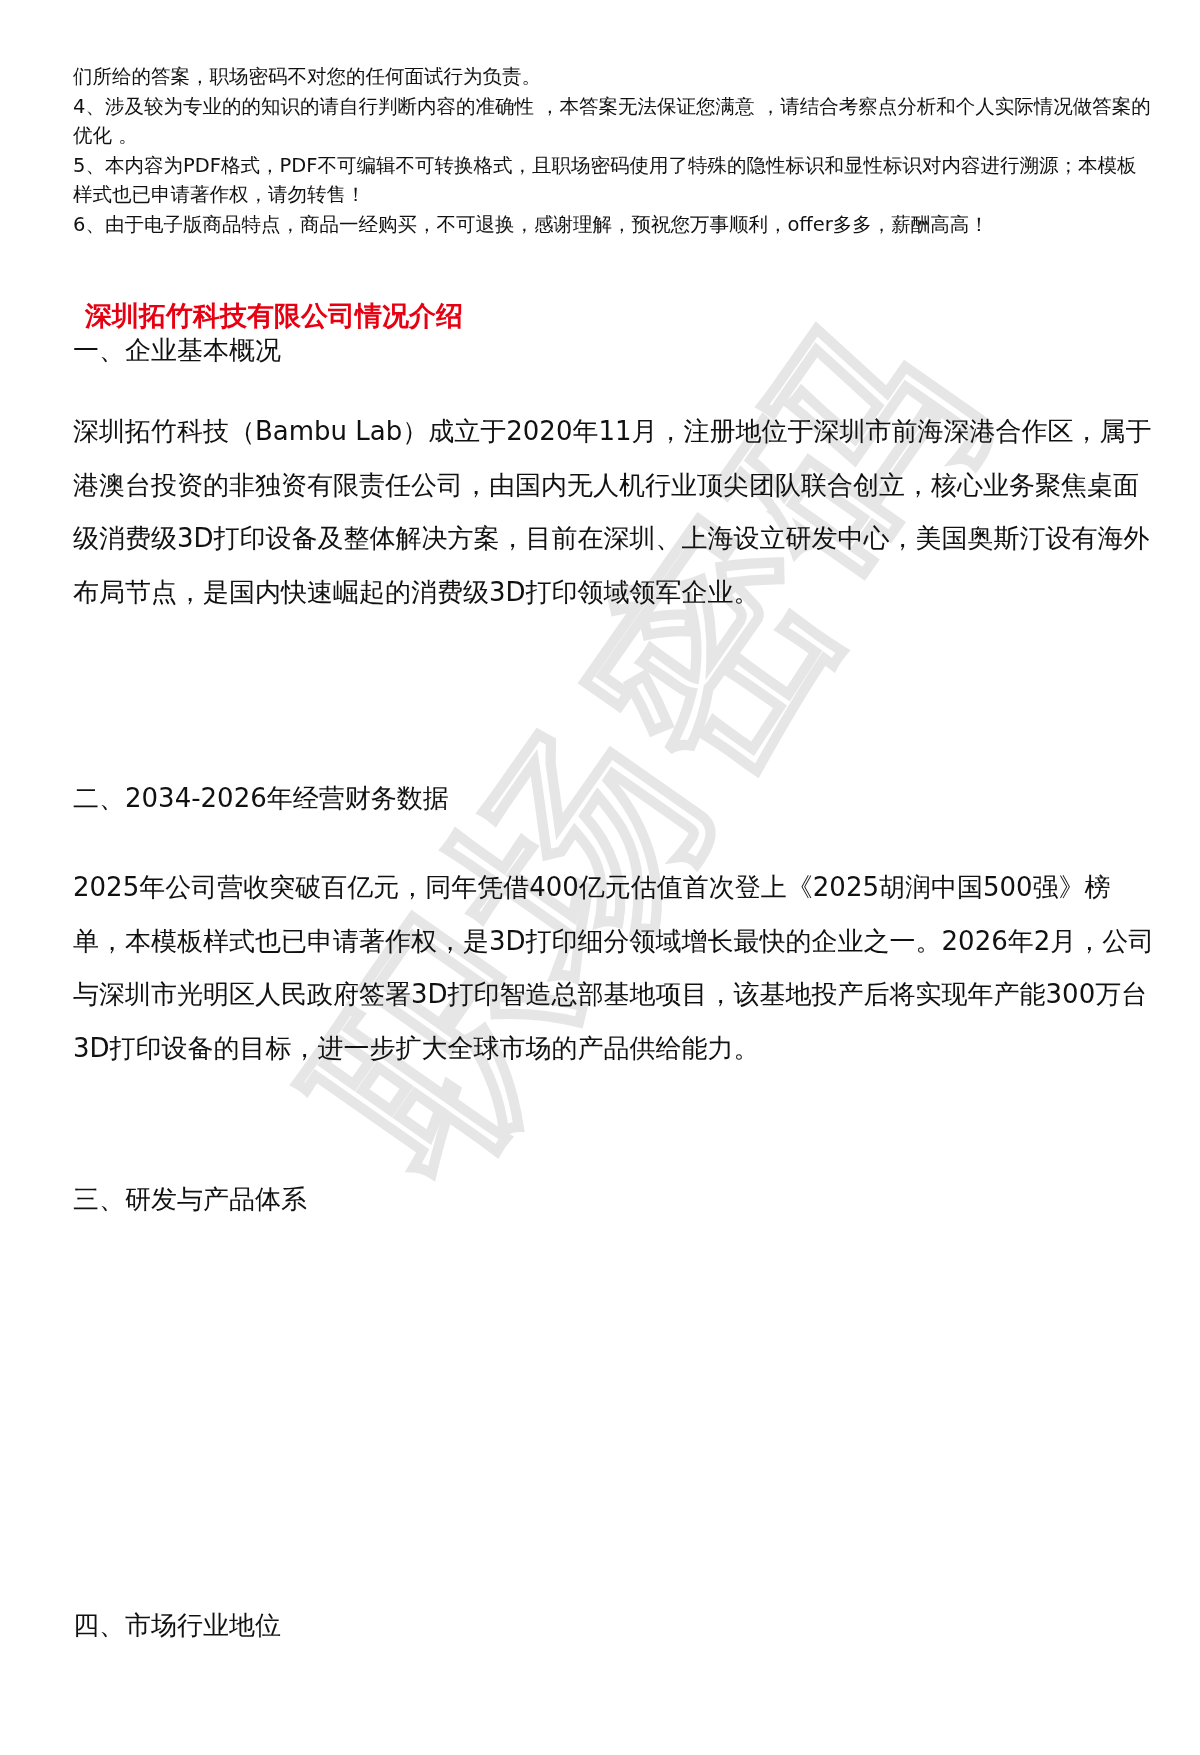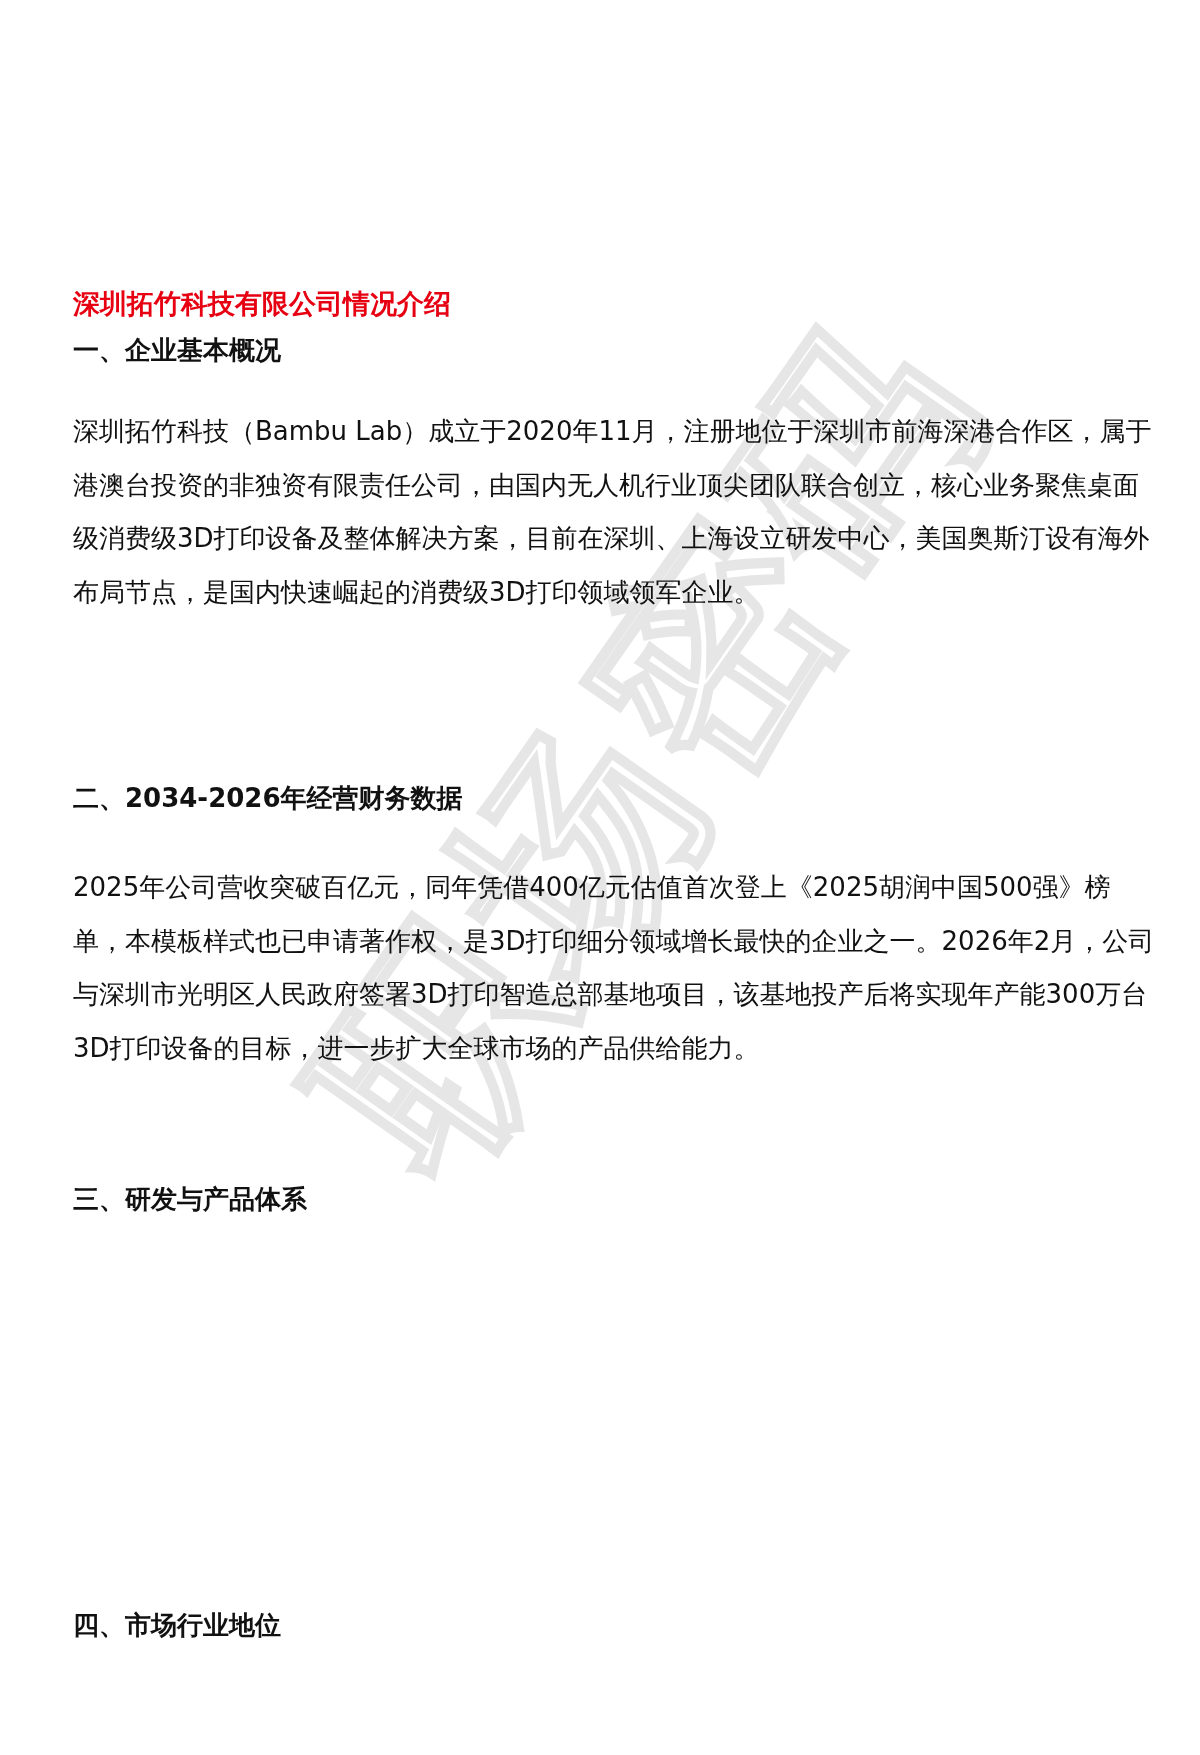--- a/index.html
+++ b/index.html
@@ -50,28 +50,28 @@
     }
     .notes p { margin: 0; }
     .doc-title {
       position: absolute;
       left: 73px;
       top: 286px;
       font-size: 27px;
       font-weight: bold;
       color: #e60012;
       z-index: 1;
-      margin: 0;
+      margin: 12px;
     }
     .section-heading {
       position: absolute;
       left: 73px;
       font-size: 26px;
       margin: 0;
-      font-weight: bold;
+      font-weight: normal;
       z-index: 1;
     }
     .para {
       position: absolute;
       left: 73px;
       width: 1085px;
       font-size: 26px;
       line-height: 53.5px;
       margin: 0;
       z-index: 1;
@@ -86,20 +86,26 @@
       z-index: 1;
     }
   </style>
 </head>
 <body>
 
 <div class="page">
 
   <div class="watermark">职场密码</div>
 
+  <div class="notes">
+    <p>们所给的答案，职场密码不对您的任何面试行为负责。</p>
+    <p>4、涉及较为专业的的知识的请自行判断内容的准确性 ，本答案无法保证您满意 ，请结合考察点分析和个人实际情况做答案的优化 。</p>
+    <p>5、本内容为PDF格式，PDF不可编辑不可转换格式，且职场密码使用了特殊的隐性标识和显性标识对内容进行溯源；本模板样式也已申请著作权，请勿转售！</p>
+    <p>6、由于电子版商品特点，商品一经购买，不可退换，感谢理解，预祝您万事顺利，offer多多，薪酬高高！</p>
+  </div>
 
   <h1 class="doc-title">深圳拓竹科技有限公司情况介绍</h1>
 
   <h2 class="section-heading" style="top:333px">一、企业基本概况</h2>
   <p class="para" style="top:405px">深圳拓竹科技（Bambu Lab）成立于2020年11月，注册地位于深圳市前海深港合作区，属于港澳台投资的非独资有限责任公司，由国内无人机行业顶尖团队联合创立，核心业务聚焦桌面级消费级3D打印设备及整体解决方案，目前在深圳、上海设立研发中心，美国奥斯汀设有海外布局节点，是国内快速崛起的消费级3D打印领域领军企业。</p>
 
   <h2 class="section-heading" style="top:781px">二、2034-2026年经营财务数据</h2>
   <p class="para" style="top:861px">2025年公司营收突破百亿元，同年凭借400亿元估值首次登上《2025胡润中国500强》榜单，本模板样式也已申请著作权，是3D打印细分领域增长最快的企业之一。2026年2月，公司与深圳市光明区人民政府签署3D打印智造总部基地项目，该基地投产后将实现年产能300万台3D打印设备的目标，进一步扩大全球市场的产品供给能力。</p>
 
   <h2 class="section-heading" style="top:1182px">三、研发与产品体系</h2>

